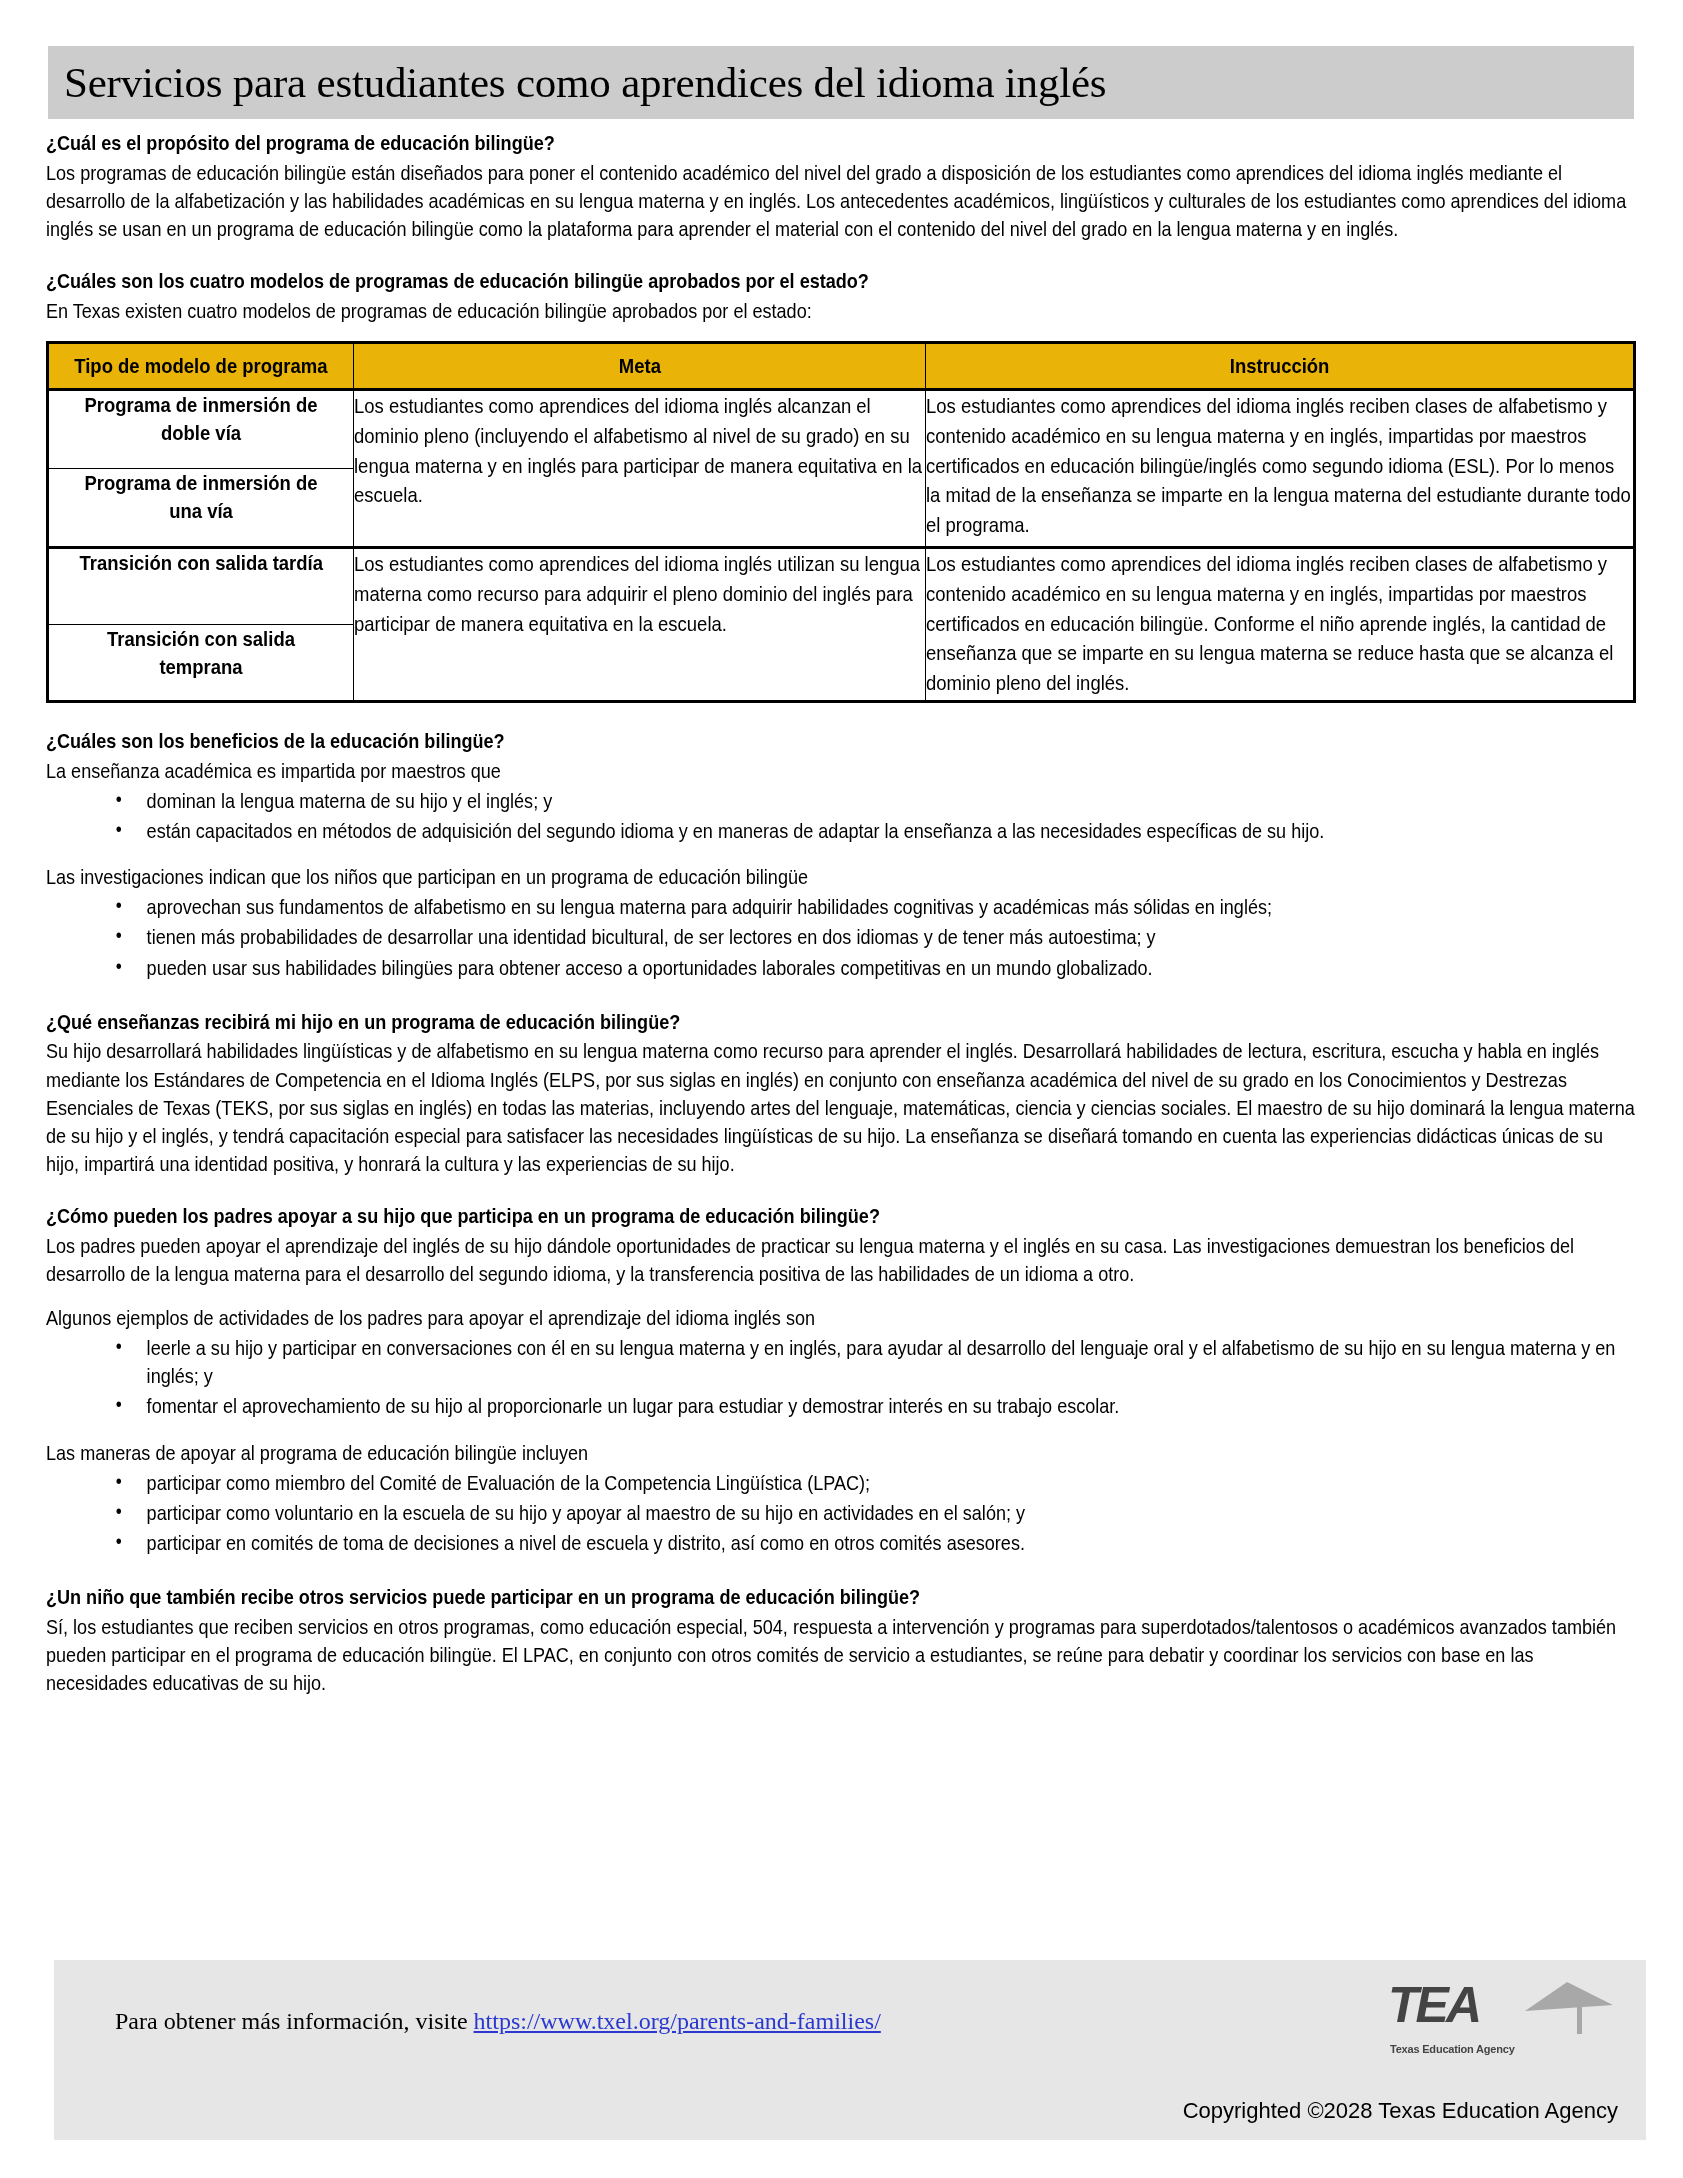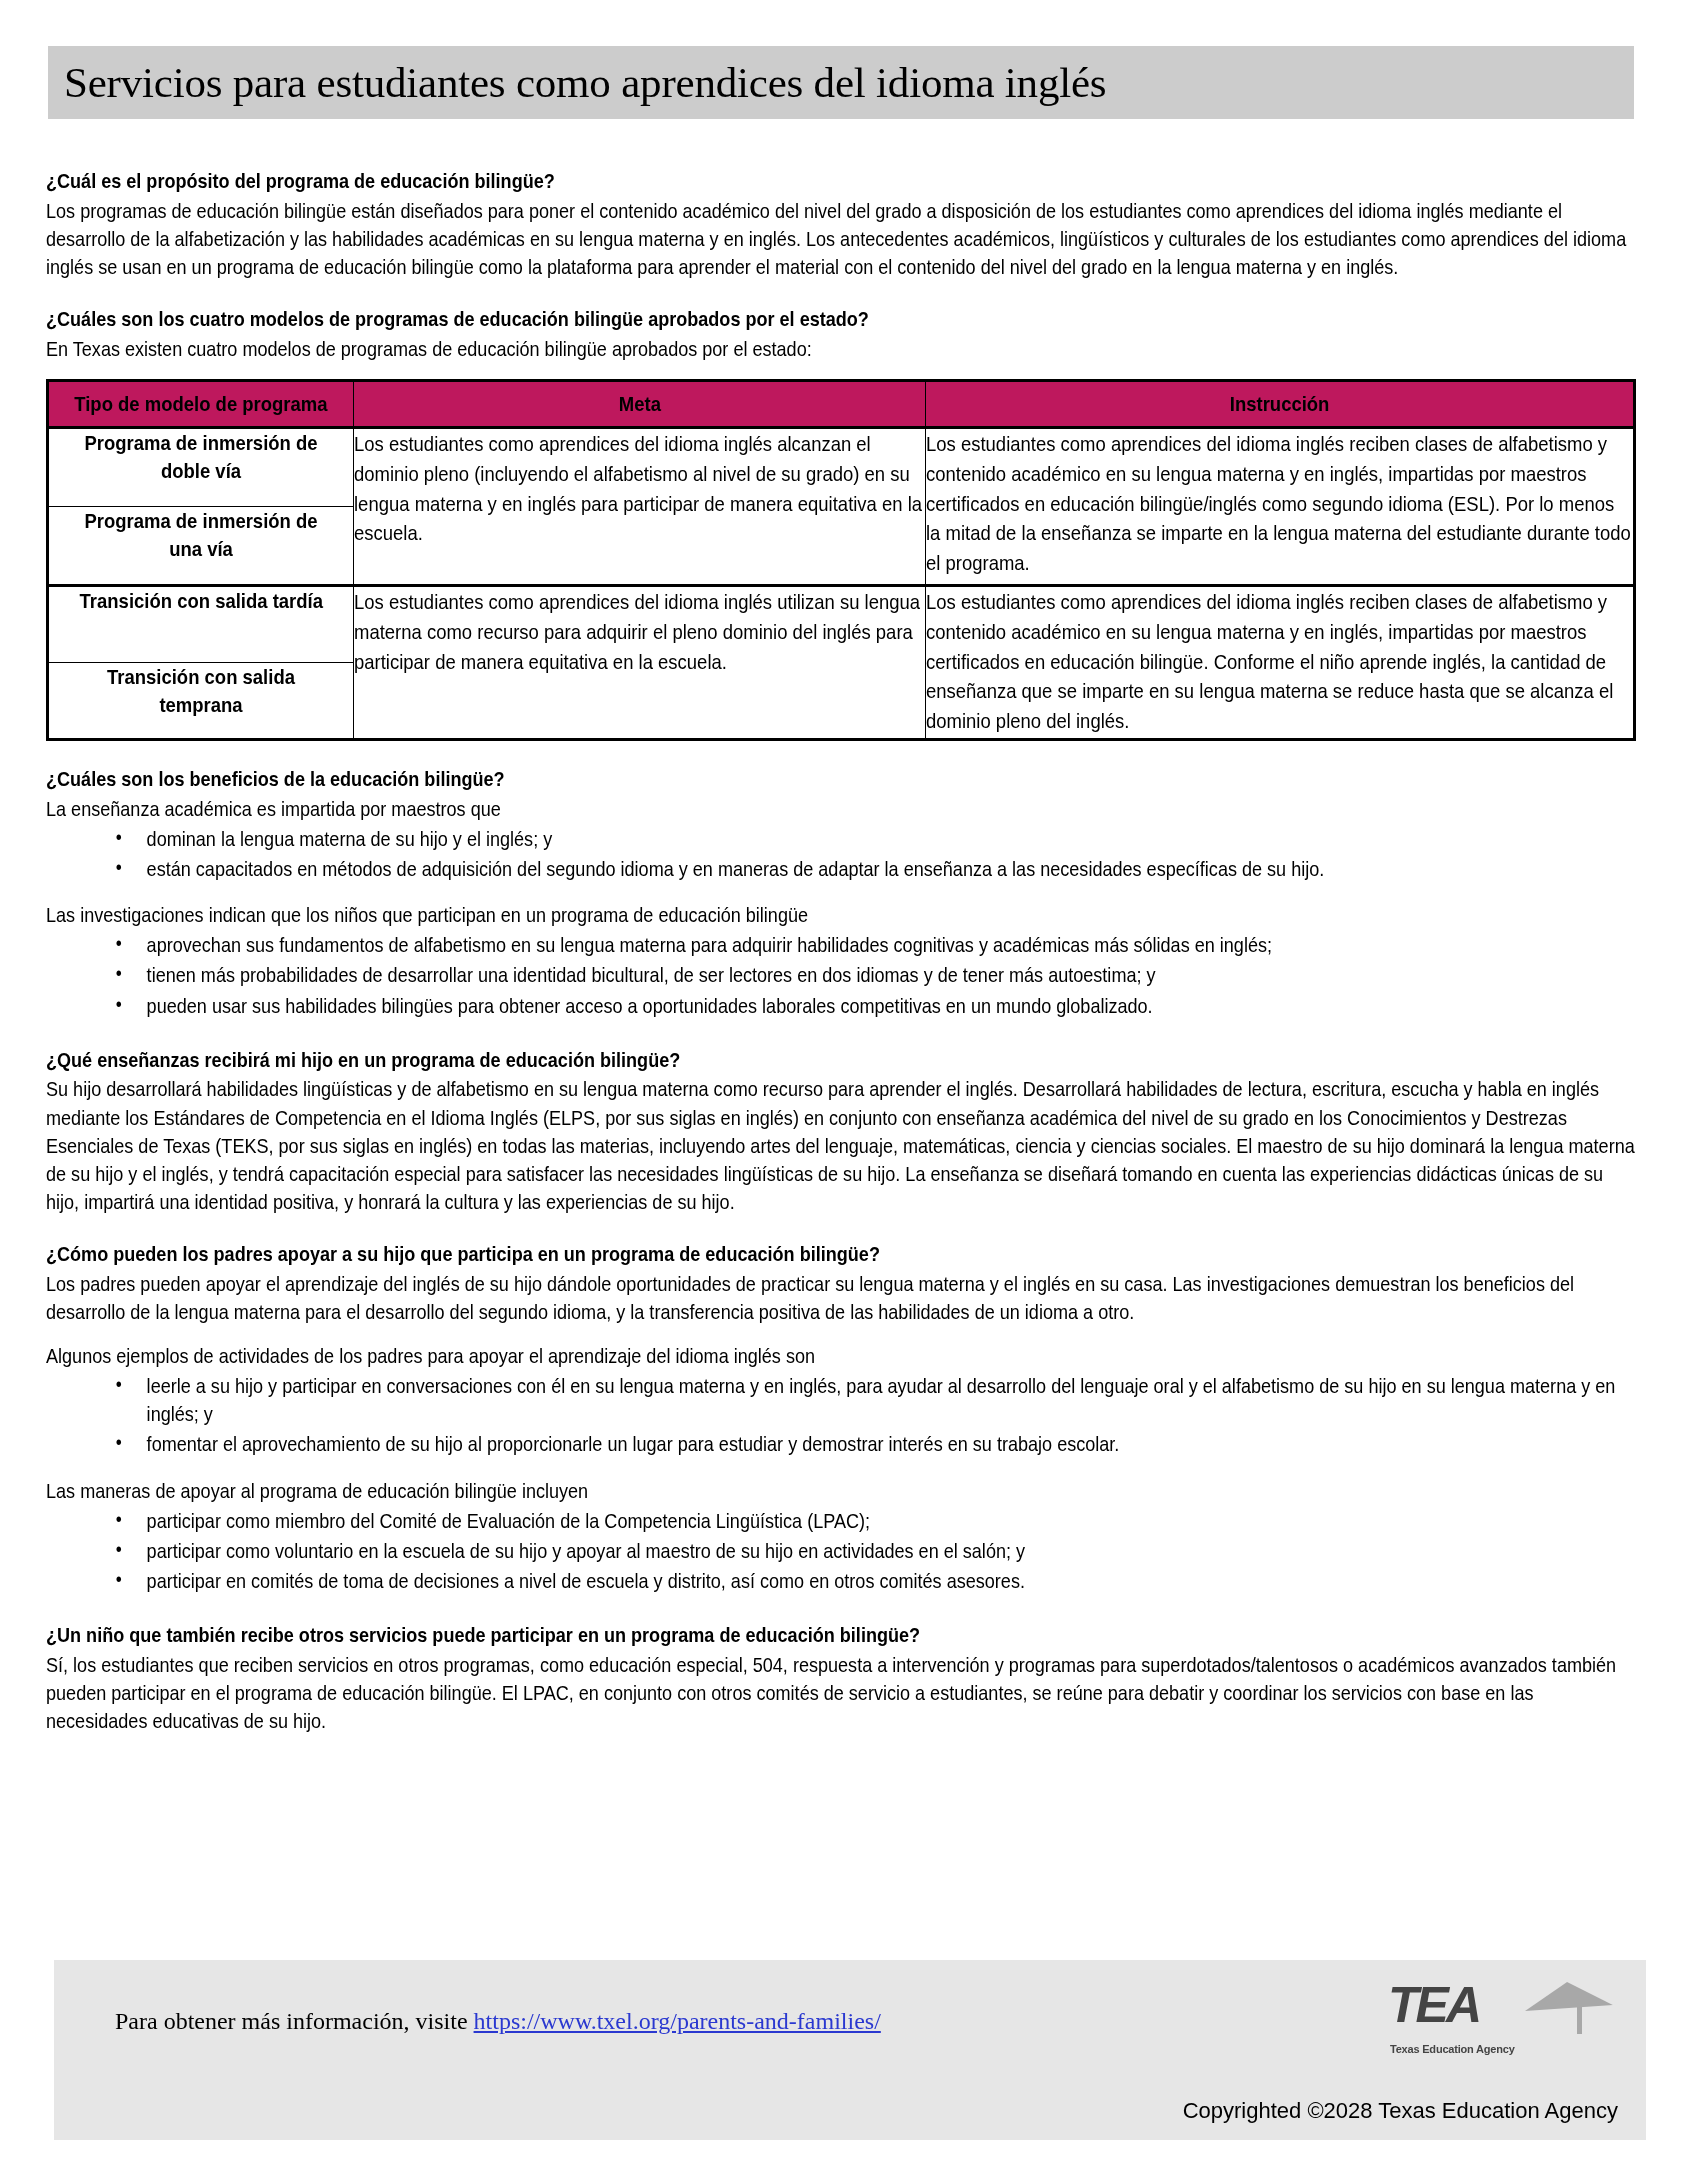--- a/index.html
+++ b/index.html
@@ -42,21 +42,20 @@
     padding-left: 16px;
     white-space: nowrap;
   }
 
   
   .content {
     position: absolute;
     left: 46px;
     top: 131px;
     width: 1592px;
-    margin-top: 38px;
   }
 
   h2.q {
     font-family: "Liberation Sans Narrow", "Liberation Sans", sans-serif;
     font-size: 21px;
     font-weight: bold;
     margin: 0 0 3px 0;
     line-height: 1.18;
     transform: scaleX(0.86);
     transform-origin: left center;
@@ -106,21 +105,21 @@
     table-layout: fixed;
     border: 3px solid #000000;
     margin: 0;
   }
   table.models th, table.models td {
     border: 1px solid #000000;
     vertical-align: top;
     padding: 0;
   }
   table.models thead th {
-    background: #be185d;
+    background: #eab308;
     border-bottom: 3px solid #000000;
     text-align: center;
     height: 44px;
     vertical-align: middle;
   }
   .th-inner {
     font-family: "Liberation Sans Narrow", "Liberation Sans", sans-serif;
     font-size: 21px;
     font-weight: bold;
     transform: scaleX(0.88);

